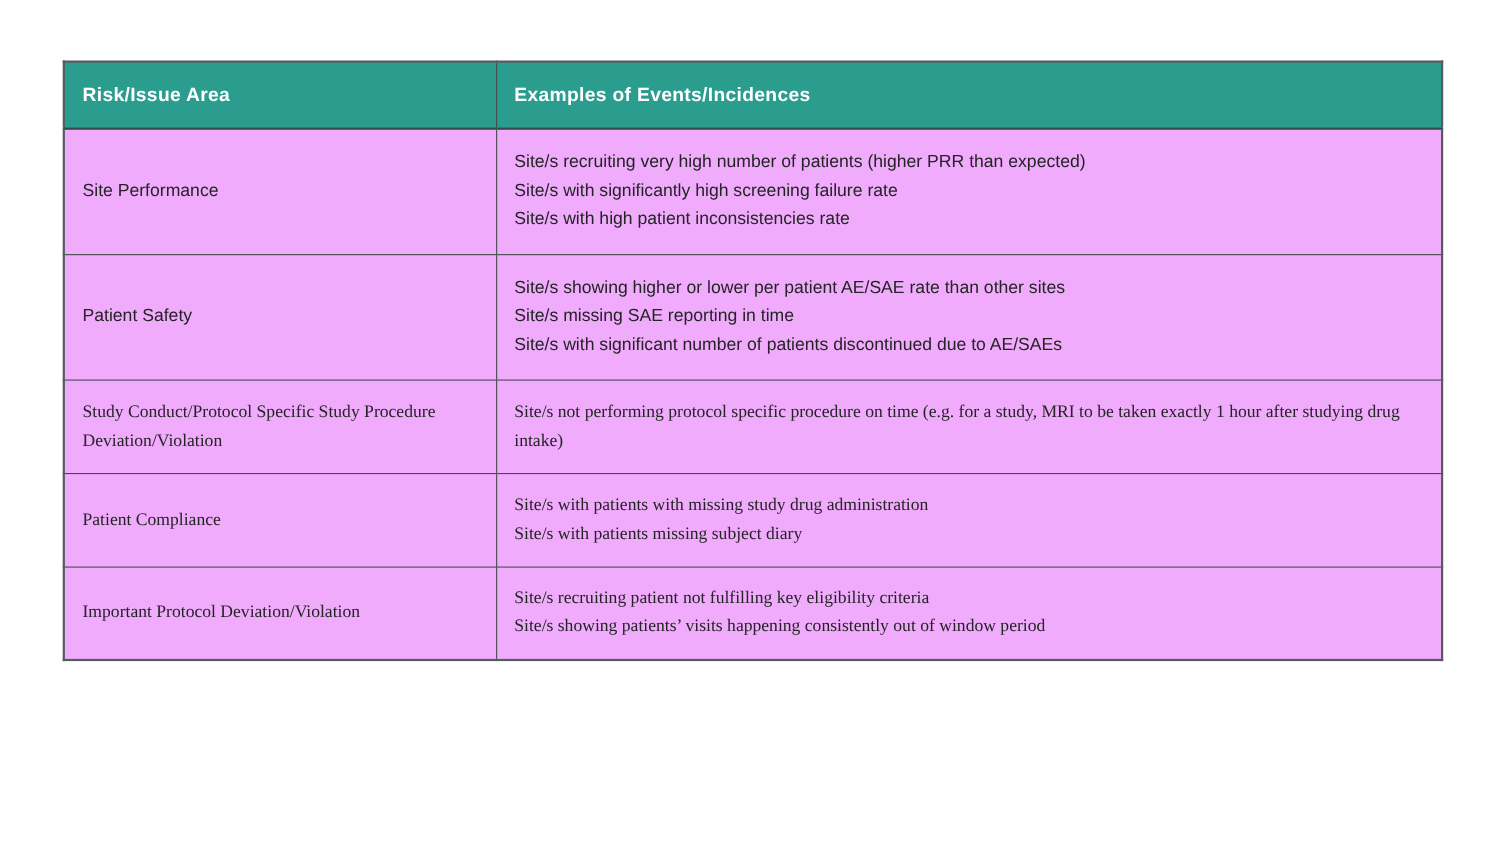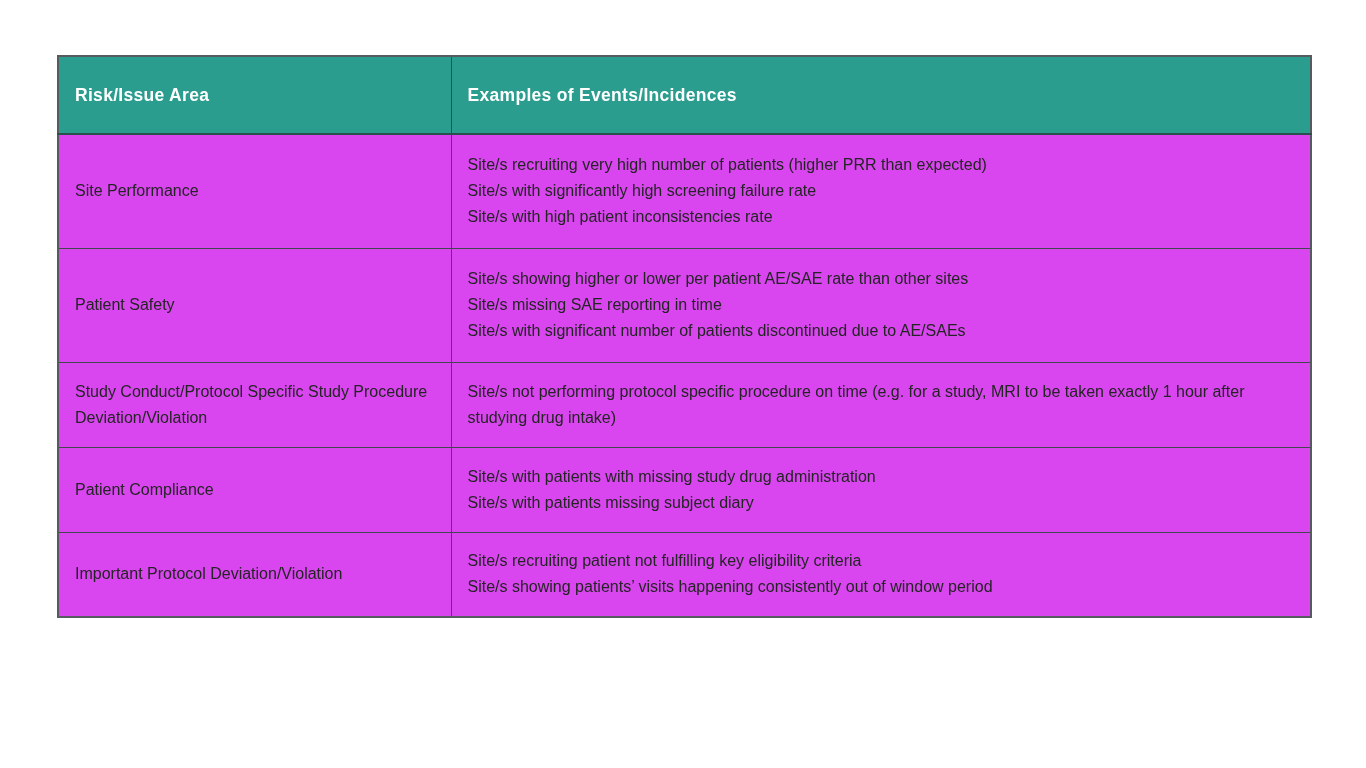--- a/index.html
+++ b/index.html
@@ -27,31 +27,31 @@
     vertical-align: middle;
     text-align: left;
     padding: 14px 18px 14px 16px;
   }
   table.risk-table thead th {
     background: var(--header-bg, #2a9d8f);
     color: var(--header-text, #ffffff);
     font-size: 17.5px;
     font-weight: bold;
     letter-spacing: 0.3px;
-    height: 78px;
+    height: 61px;
     border-bottom: 2px solid #2c4f4d;
   }
   table.risk-table tbody td {
     color: var(--body-text, #242424);
     font-size: 16px;
     line-height: 26px;
-    background: #d946ef;
+    background: #f0abfc;
   }
   tr.row-tall { height: 114px; }
-  tr.row-short { height: 85px; }
+  tr.row-short { height: 85px; font-family: Liberation Serif, serif; }
   .example-line { display: block; }
 </style>
 </head>
 <body>
 
 <div class="table-wrap">
   <table class="risk-table">
     <colgroup>
       <col class="c-area">
       <col class="c-examples">

